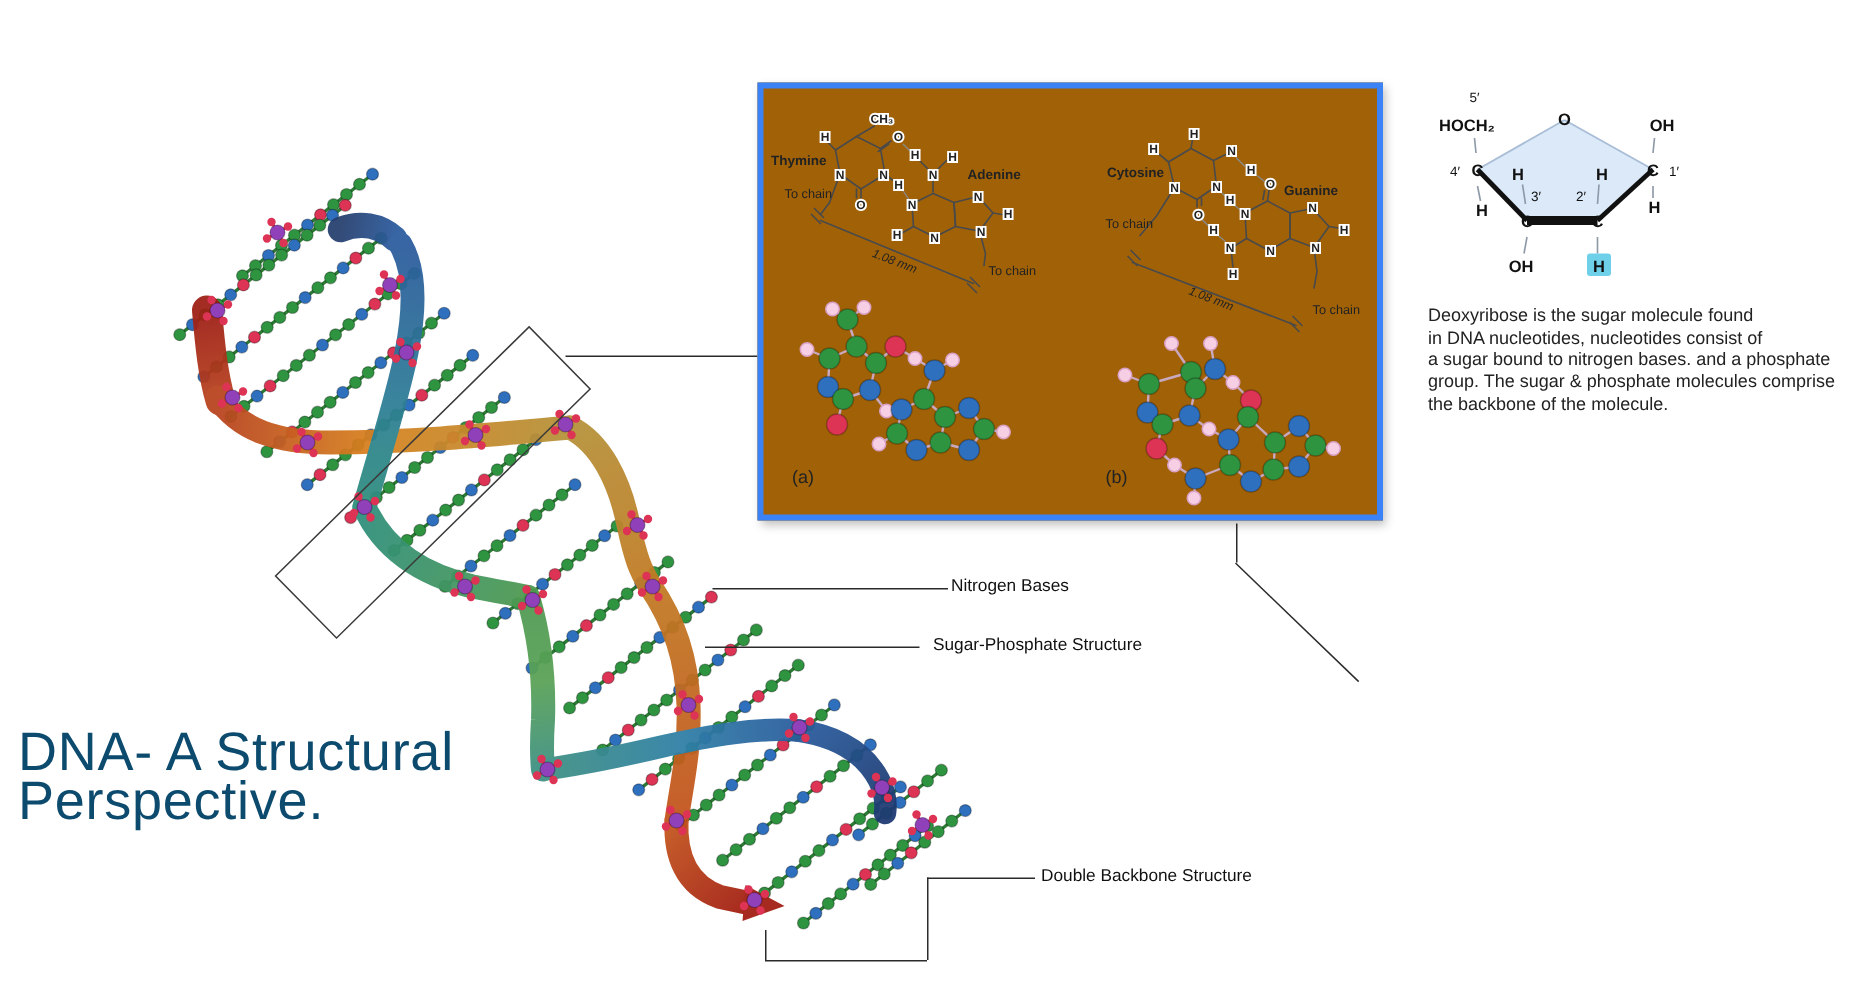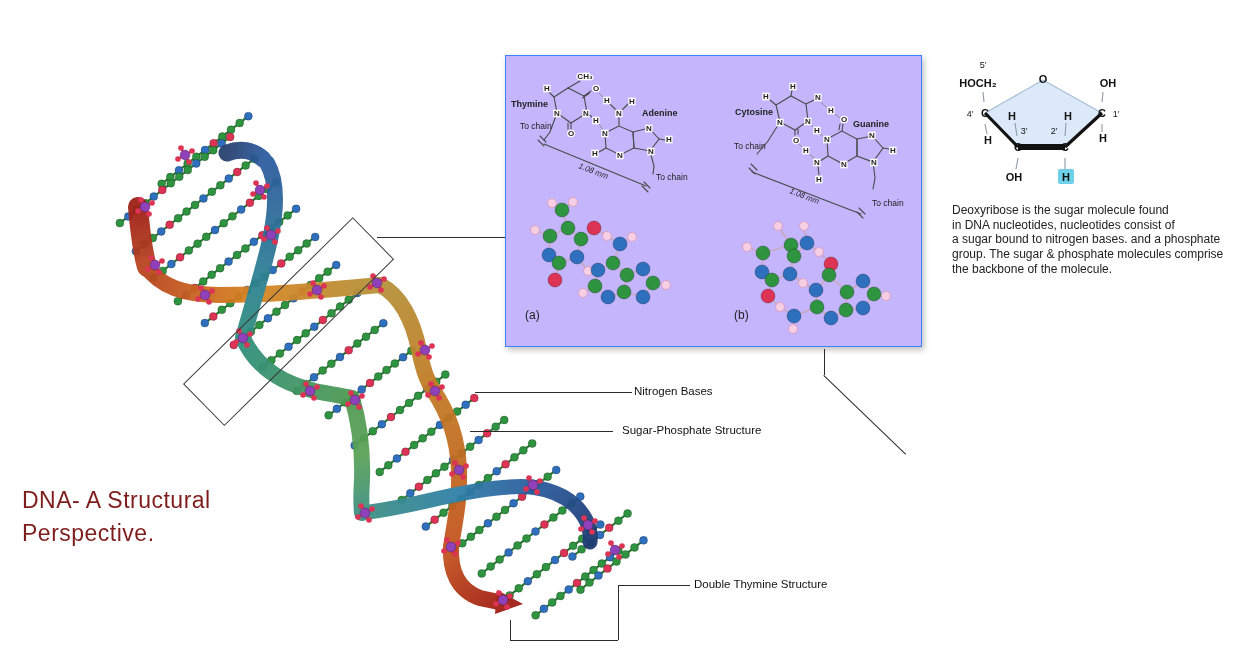--- a/index.html
+++ b/index.html
@@ -3,24 +3,24 @@
 <meta charset="utf-8">
 <style>
   html,body{margin:0;padding:0;background:#fff;}
   #canvas{position:relative;width:1239px;height:663px;background:#ffffff;overflow:hidden;
           font-family:"Liberation Sans",sans-serif;color:#1a1a1a;}
   .abs{position:absolute;}
   .hline{position:absolute;height:0;border-top:1px solid #2b2b2b;}
   .vline{position:absolute;width:0;border-left:1px solid #2b2b2b;}
   .callout-label{position:absolute;font-size:11.5px;color:#111;white-space:nowrap;}
   .para{position:absolute;font-size:12px;line-height:14.7px;color:#222;white-space:pre-line;}
-  #main-title{position:absolute;left:22px;top:484px;font-size:23px;line-height:33px;
-              color:#7f1d1d;letter-spacing:.5px;white-space:pre-line;}
+  #main-title{position:absolute;left:12px;top:484px;font-size:36px;line-height:33px;
+              color:#0c4a6e;letter-spacing:.5px;white-space:pre-line;}
   #inset-box{position:absolute;left:505px;top:55px;width:417px;height:292px;box-sizing:border-box;
-             background:#c4b5fd;border:1px solid #3b82f6;box-shadow:2px 3px 6px rgba(0,0,0,.25);}
+             background:#a16207;border:4px solid #3b82f6;box-shadow:2px 3px 6px rgba(0,0,0,.25);}
   #zoom-rect{position:absolute;left:183px;top:384px;width:238px;height:59px;box-sizing:border-box;
              border:1.3px solid #3a3a3a;transform-origin:0 0;transform:rotate(-44.5deg);}
   #diag-connector{position:absolute;left:824px;top:375px;width:114px;height:0;border-top:1px solid #2b2b2b;
              transform-origin:0 0;transform:rotate(43.9deg);}
   svg text{font-family:"Liberation Sans",sans-serif;}
   .atom-t{font-size:8px;font-weight:700;fill:#222;paint-order:stroke;stroke:#ffffff;stroke-width:2.5px;}
   .name-t{font-size:9px;font-weight:600;fill:#222;}
   .chain-t{font-size:8.5px;fill:#222;}
   .dist-t{font-size:8px;font-style:italic;fill:#222;}
   .cap-t{font-size:12px;fill:#222;}
@@ -553,21 +553,21 @@
   <div class="hline" style="left:475px;top:392px;width:157px;"></div>
   <div class="callout-label" style="left:634px;top:385px;text-align:right;">Nitrogen Bases</div>
 
   <div class="hline" style="left:470px;top:431px;width:143px;"></div>
   <div class="callout-label" style="left:622px;top:424px;">Sugar-Phosphate Structure</div>
 
   <div class="hline" style="left:618px;top:585px;width:72px;"></div>
   <div class="vline" style="left:618px;top:585px;height:55px;"></div>
   <div class="hline" style="left:510px;top:640px;width:108px;"></div>
   <div class="vline" style="left:510px;top:620px;height:20px;"></div>
-  <div class="callout-label" style="left:694px;top:578px;">Double Thymine Structure</div>
+  <div class="callout-label" style="left:694px;top:578px;">Double Backbone Structure</div>
 
   <div class="vline" style="left:824px;top:349px;height:26px;"></div>
   <div id="diag-connector"></div>
 
   <div id="inset-box">
     <svg width="411" height="286" viewBox="0 0 411 286">
 
       <g>
         <polygon class="sk" points="51,57 48,41 62,32 78,40 81,57 65,67"></polygon>
         <path class="sk" d="M62,32 L74,25 M78,40 L85,35 M76.5,42 L83.5,37 M48,41 L43,36 M65,67 L65,73 M62,67 L62,73 M81,57 L86,61 M51,57 L44,76 L38,84"></path>

